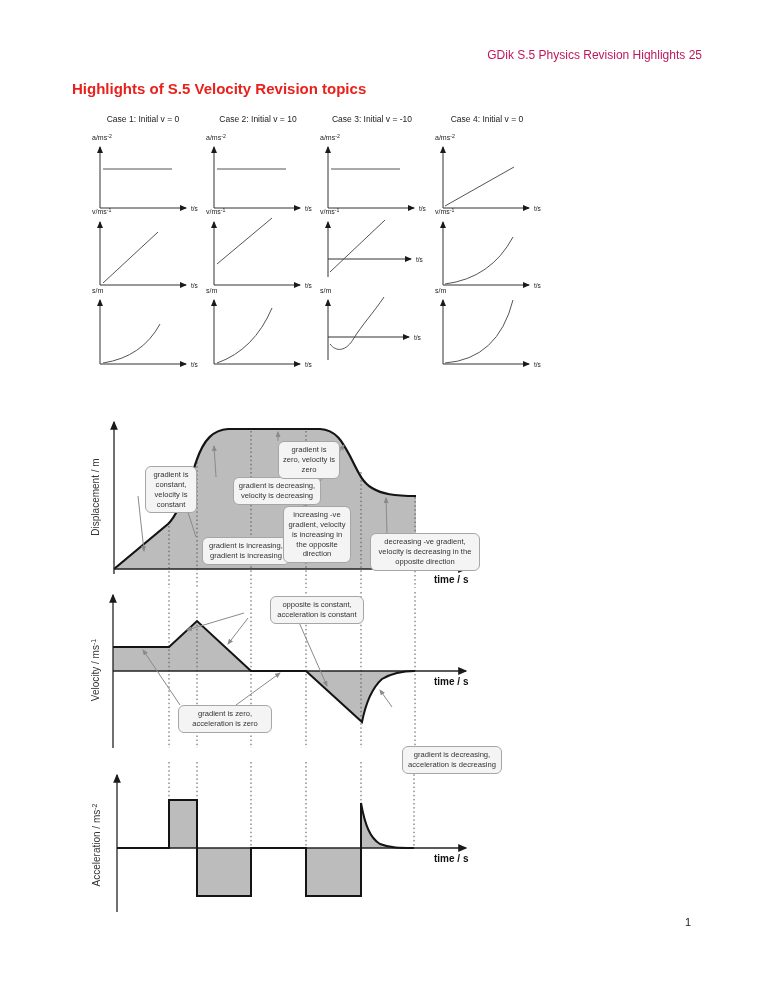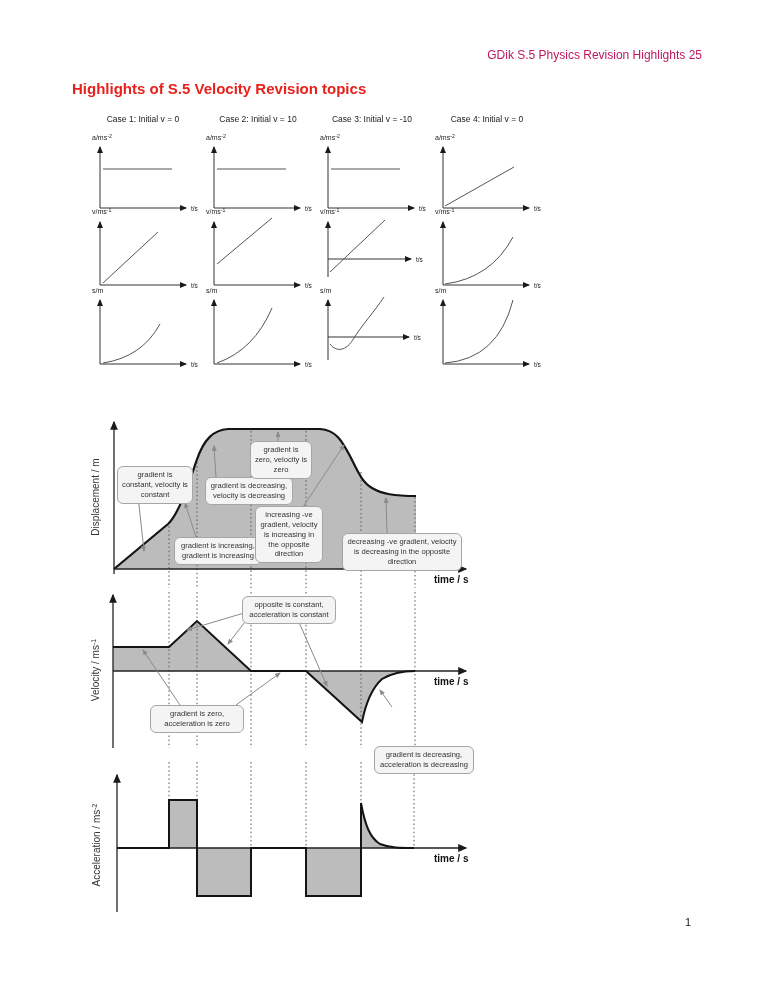--- a/index.html
+++ b/index.html
@@ -10,21 +10,21 @@
   .pageno{position:absolute;top:916px;left:685px;font-size:11px;}
   svg{position:absolute;top:0;left:0;}
   svg text{font-family:"Liberation Sans",sans-serif;fill:#222;}
   .mini-t{font-size:8.5px;}
   .mini-u{font-size:7px;}
   .mini-ts{font-size:6.5px;}
   .axlab{font-size:10px;font-weight:bold;fill:#111;}
   .ylab{font-size:10px;fill:#333;}
   .callout{position:absolute;background:#f4f4f4;border:1px solid #a6a6a6;border-radius:6px;
            padding:3px 4px;font-size:7.6px;line-height:1.3;text-align:center;color:#333;
-           box-sizing:border-box;}
+           box-sizing:border-box;margin-left:28px;}
 </style>
 </head>
 <body>
 
 <div class="hdr">GDik S.5 Physics Revision Highlights 25</div>
 <div class="title" style="color: rgb(232, 33, 29);">Highlights of S.5 Velocity Revision topics</div>
 <div class="pageno">1</div>
 
 <svg width="768" height="994" viewBox="0 0 768 994">
   <defs>
@@ -191,22 +191,22 @@
       <line x1="414" y1="762" x2="414" y2="848"></line>
     </g>
     <line x1="117" y1="848" x2="466" y2="848" stroke="#222" stroke-width="1.3" marker-end="url(#ab)"></line>
     <line x1="117" y1="912" x2="117" y2="775" stroke="#222" stroke-width="1.3" marker-end="url(#ab)"></line>
     <path d="M117,848 L169,848 L169,800 L197,800 L197,896 L251,896 L251,848 L306,848 L306,896 L361,896 L361,803 C365,825 370,838 380,844 C390,848 400,848 414,848" fill="none" stroke="#141414" stroke-width="2"></path>
     <text class="ylab" transform="rotate(-90 100 845)" x="100" y="845" text-anchor="middle"><tspan>Acceleration / ms</tspan><tspan dy="-3" font-size="7">-2</tspan></text>
     <text class="axlab" x="434" y="862">time / s</text>
   </g>
 </svg>
 
-<div class="callout" style="left:117px;top:466px;width:76px;">gradient is constant, velocity is constant</div>
+<div class="callout" style="left:117px;top:466px;width:52px;">gradient is constant, velocity is constant</div>
 <div class="callout" style="left:174px;top:537px;width:88px;">gradient is increasing, gradient is increasing</div>
 <div class="callout" style="left:205px;top:477px;width:88px;">gradient is decreasing, velocity is decreasing</div>
 <div class="callout" style="left:250px;top:441px;width:62px;">gradient is zero, velocity is zero</div>
 <div class="callout" style="left:255px;top:506px;width:68px;">increasing -ve gradient, velocity is increasing in the opposite direction</div>
-<div class="callout" style="left:342px;top:533px;width:120px;">decreasing -ve gradient, velocity is decreasing in the opposite direction</div>
+<div class="callout" style="left:342px;top:533px;width:110px;">decreasing -ve gradient, velocity is decreasing in the opposite direction</div>
 
 <div class="callout" style="left:242px;top:596px;width:94px;">opposite is constant, acceleration is constant</div>
 <div class="callout" style="left:150px;top:705px;width:94px;">gradient is zero, acceleration is zero</div>
 <div class="callout" style="left:374px;top:746px;width:100px;">gradient is decreasing, acceleration is decreasing</div>
 
 </body></html>

